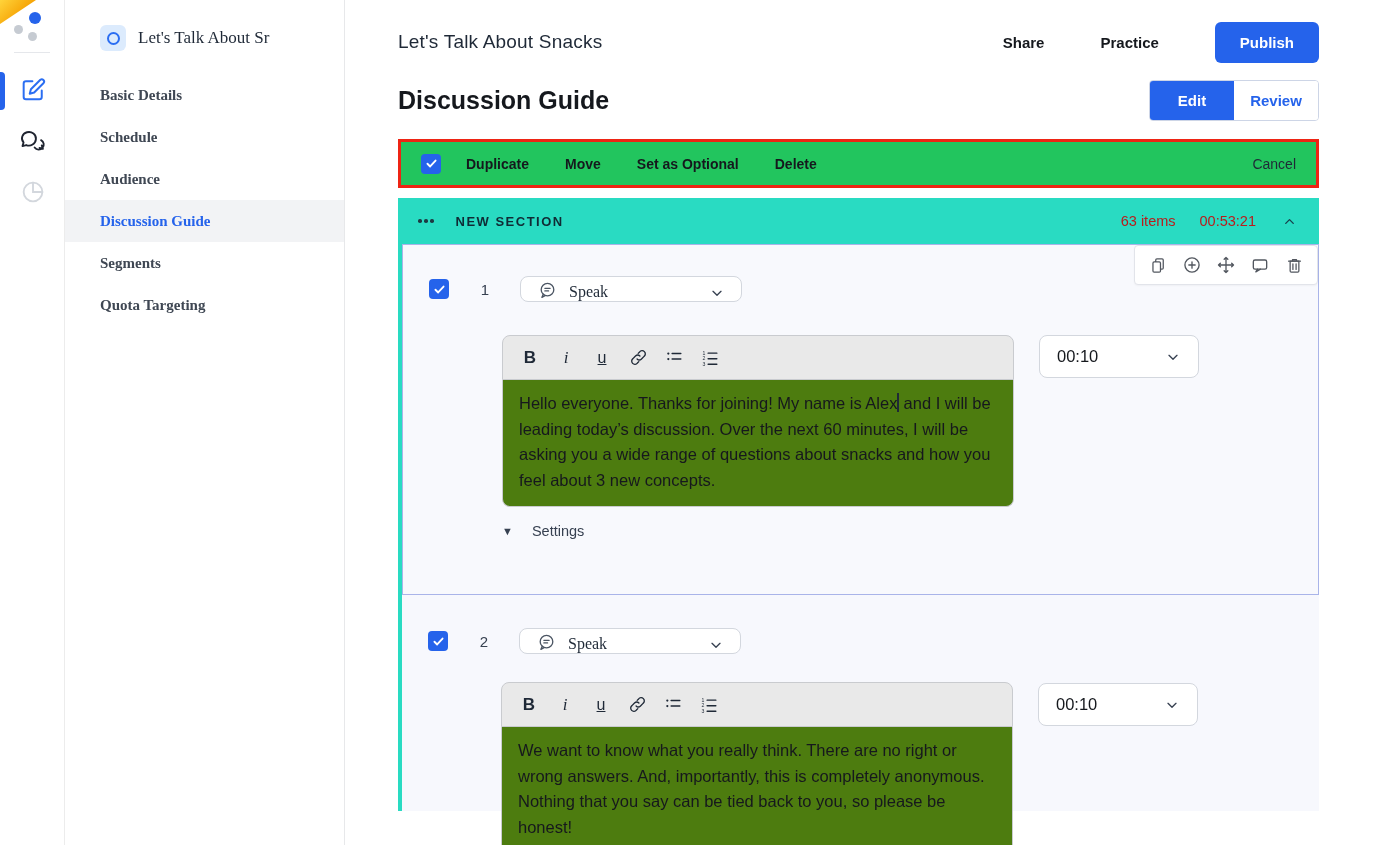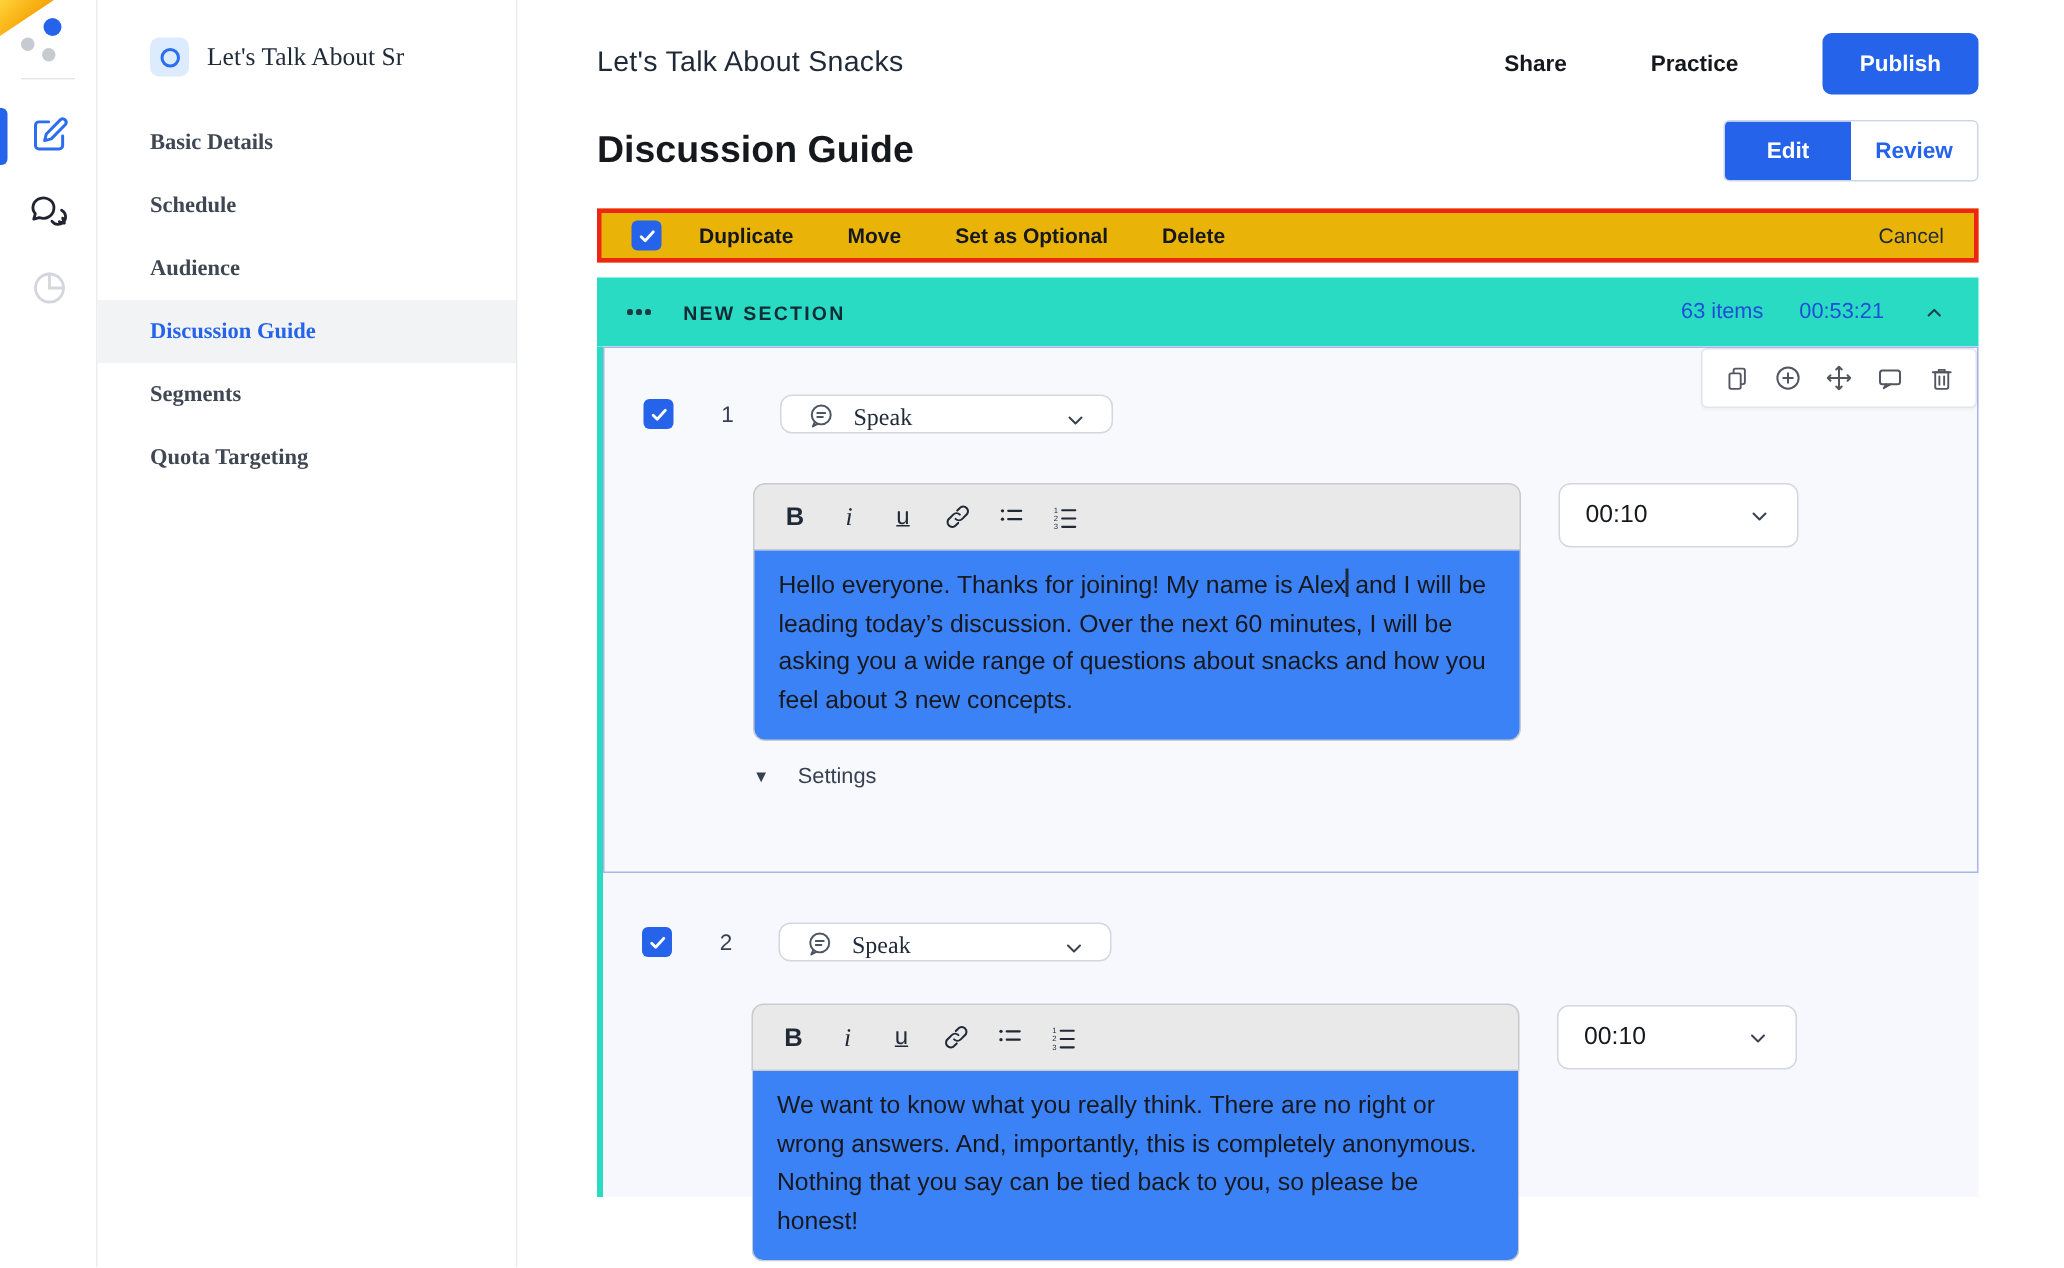--- a/index.html
+++ b/index.html
@@ -48,53 +48,53 @@
   .txt-btn{font-size:15px;font-weight:700;color:#15181d;background:none;border:none;cursor:pointer;font-family:inherit;}
   .publish-btn{background:var(--accent-blue);color:#fff;font-size:15px;font-weight:700;border:none;border-radius:6px;padding:12px 25px;cursor:pointer;font-family:inherit;}
 
   .subhdr{margin-top:17px;display:flex;align-items:center;}
   .page-title{font-size:25px;font-weight:800;color:#15181d;}
   .mode-toggle{margin-left:auto;display:flex;height:41px;border:1px solid #cdd5e6;border-radius:4px;overflow:hidden;}
   .mode-seg{width:84px;display:flex;align-items:center;justify-content:center;font-size:15px;font-weight:700;cursor:pointer;background:#fff;color:var(--accent-blue);}
   .mode-seg.active{background:var(--accent-blue);color:#fff;}
 
   
-  .bulk{margin-top:18px;height:36px;border:3px solid var(--highlight-red);background:#eab308;display:flex;align-items:center;padding:0 20px;}
+  .bulk{margin-top:18px;height:49px;border:3px solid var(--highlight-red);background:#22c55e;display:flex;align-items:center;padding:0 20px;}
   .checkbox{width:20px;height:20px;background:var(--accent-blue);border-radius:4px;display:flex;align-items:center;justify-content:center;flex-shrink:0;cursor:pointer;}
   .bulk-action{font-size:14px;font-weight:700;color:#15181d;background:none;border:none;cursor:pointer;font-family:inherit;margin-left:36px;}
   .bulk-action:first-of-type{margin-left:25px;}
   .cancel-btn{margin-left:auto;font-size:14px;font-weight:400;color:#1f2937;background:none;border:none;cursor:pointer;font-family:inherit;}
 
   
   .section-hdr{margin-top:10px;height:46px;background:var(--section-teal);display:flex;align-items:center;padding:0 22px 0 20px;}
   .kebab{display:flex;gap:2.5px;cursor:pointer;}
   .kebab i{width:3.5px;height:3.5px;border-radius:50%;background:#1d3a43;display:block;}
   .section-title{margin-left:22px;font-size:13px;font-weight:700;letter-spacing:1.5px;color:#102b35;}
-  .section-meta{margin-left:auto;display:flex;align-items:center;gap:24px;font-size:14.5px;color:#1d4ed8;}
+  .section-meta{margin-left:auto;display:flex;align-items:center;gap:24px;font-size:14.5px;color:#b91c1c;}
   .collapse-btn{background:none;border:none;cursor:pointer;display:flex;align-items:center;padding:0;margin-left:2px;}
 
   .section-body{position:relative;height:567px;background:var(--body-bg);border-left:4px solid var(--section-teal);}
 
   .card{position:relative;height:351px;border:1px solid var(--card-border);background:#f8f9fd;}
   .float-toolbar{position:absolute;top:0;right:0;height:40px;background:#fff;border:1px solid #e2e4ea;border-radius:4px;display:flex;align-items:center;padding:0 6px;box-shadow:0 1px 2px rgba(0,0,0,.04);}
   .ft-btn{width:34px;height:34px;display:flex;align-items:center;justify-content:center;background:none;border:none;cursor:pointer;color:#52575f;}
 
   .item-row{position:absolute;left:26px;display:flex;align-items:center;}
   .item-num{margin-left:26px;width:20px;text-align:center;font-size:15px;color:#374151;}
   .type-select{margin-left:25px;width:222px;height:26px;background:#fff;border:1px solid var(--border-gray);border-radius:8px;display:flex;align-items:flex-end;padding:0 16px;gap:11px;cursor:pointer;font-family:Liberation Serif, serif;}
   .type-select span{font-size:16px;color:#1f2937;}
   .type-select .chev{margin-left:auto;display:flex;}
 
   .editor{position:absolute;left:99px;width:512px;}
   .ed-toolbar{height:45px;background:#e9e9e9;border:1px solid #c9cbcf;border-radius:8px 8px 0 0;display:flex;align-items:center;padding:0 9px;}
   .ed-btn{width:36px;height:34px;display:flex;align-items:center;justify-content:center;background:none;border:none;cursor:pointer;color:#1f2937;font-family:inherit;}
   .ed-b{font-weight:800;font-size:17px;}
   .ed-i{font-style:italic;font-size:17px;font-family:"Liberation Serif",serif;}
   .ed-u{font-size:16px;text-decoration:underline;}
-  .ed-text{background:#3b82f6;border:1px solid #c9cbcf;border-top:none;border-radius:0 0 8px 8px;padding:11px 16px 13px;font-size:16.5px;line-height:25.5px;color:#16181d;min-height:96px;cursor:text;}
+  .ed-text{background:#4d7c0f;border:1px solid #c9cbcf;border-top:none;border-radius:0 0 8px 8px;padding:11px 16px 13px;font-size:16.5px;line-height:25.5px;color:#16181d;min-height:96px;cursor:text;}
   .caret{display:inline-block;width:1.5px;height:19px;background:#1f2937;vertical-align:-3px;}
 
   .dur-select{position:absolute;left:636px;width:160px;height:43px;background:#fff;border:1px solid var(--border-gray);border-radius:8px;display:flex;align-items:center;padding:0 17px;font-size:16.5px;color:#15181d;cursor:pointer;}
   .dur-select .chev{margin-left:auto;display:flex;}
 
   .settings-row{position:absolute;left:99px;display:flex;align-items:center;gap:19px;cursor:pointer;}
   .settings-tri{font-size:11px;color:#374151;}
   .settings-label{font-size:14.5px;color:#374151;text-align:center;}
 
   .item2{position:absolute;top:384px;left:0;right:0;height:229px;}

